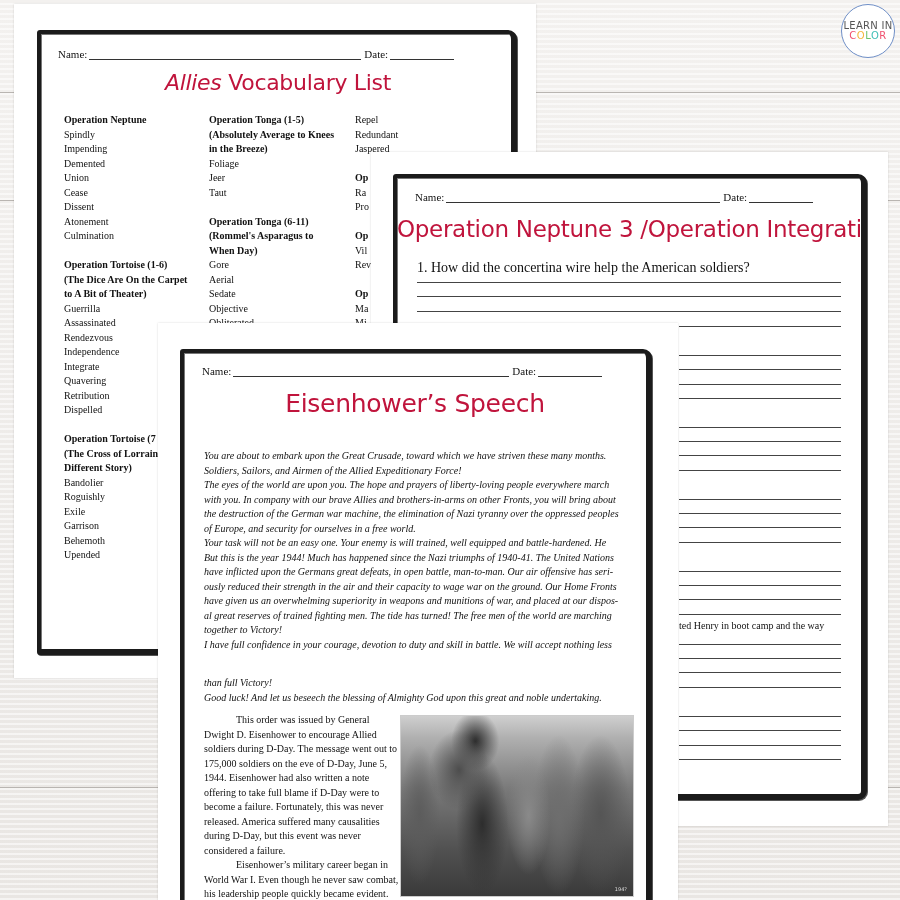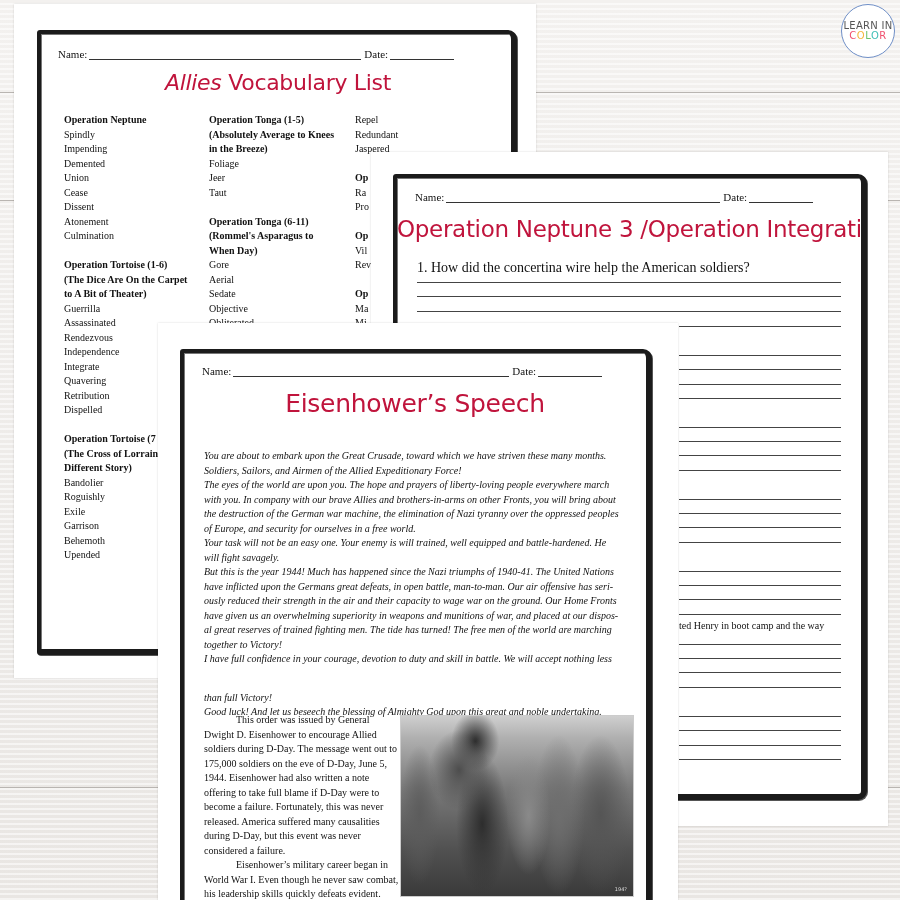--- a/index.html
+++ b/index.html
@@ -220,32 +220,31 @@
     </div>
     <div class="title" style="top:36px; font-size:25px;">Eisenhower’s Speech</div>
     <div class="speech" id="speech">
         <div style="white-space: nowrap;">You are about to embark upon the Great Crusade, toward which we have striven these many months.</div>
         <div style="white-space: nowrap;">Soldiers, Sailors, and Airmen of the Allied Expeditionary Force!</div>
         <div style="white-space: nowrap;">The eyes of the world are upon you. The hope and prayers of liberty-loving people everywhere march</div>
         <div style="white-space: nowrap;">with you. In company with our brave Allies and brothers-in-arms on other Fronts, you will bring about</div>
         <div style="white-space: nowrap;">the destruction of the German war machine, the elimination of Nazi tyranny over the oppressed peoples</div>
         <div style="white-space: nowrap;">of Europe, and security for ourselves in a free world.</div>
         <div style="white-space: nowrap;">Your task will not be an easy one. Your enemy is will trained, well equipped and battle-hardened. He</div>
-        <div style="white-space: nowrap;">will fight savagely.</div>
         <div style="white-space: nowrap;">But this is the year 1944! Much has happened since the Nazi triumphs of 1940-41. The United Nations</div>
         <div style="white-space: nowrap;">have inflicted upon the Germans great defeats, in open battle, man-to-man. Our air offensive has seri-</div>
         <div style="white-space: nowrap;">ously reduced their strength in the air and their capacity to wage war on the ground. Our Home Fronts</div>
         <div style="white-space: nowrap;">have given us an overwhelming superiority in weapons and munitions of war, and placed at our dispos-</div>
         <div style="white-space: nowrap;">al great reserves of trained fighting men. The tide has turned! The free men of the world are marching</div>
         <div style="white-space: nowrap;">together to Victory!</div>
         <div style="white-space: nowrap;">I have full confidence in your courage, devotion to duty and skill in battle. We will accept nothing less</div>
         <div style="white-space: nowrap; margin-top: 24px;">than full Victory!</div>
         <div style="white-space: nowrap;">Good luck! And let us beseech the blessing of Almighty God upon this great and noble undertaking.</div>
       </div>
     <div class="bio">
       <p>This order was issued by General Dwight D. Eisenhower to encourage Allied soldiers during D-Day. The message went out to 175,000 soldiers on the eve of D-Day, June 5, 1944. Eisenhower had also written a note offering to take full blame if D-Day were to become a failure. Fortunately, this was never released. America suffered many causalities during D-Day, but this event was never considered a failure.</p>
-      <p>Eisenhower’s military career began in World War I. Even though he never saw combat, his leadership skills quickly defeats evident.</p>
+      <p>Eisenhower’s military career began in World War I. Even though he never saw combat, his leadership people quickly became evident.</p>
     </div>
     <div class="photo" title="Eisenhower speaking with paratroopers">
       <span class="tag">194?</span>
     </div>
   </div>
 </div>
 
 </body></html>

